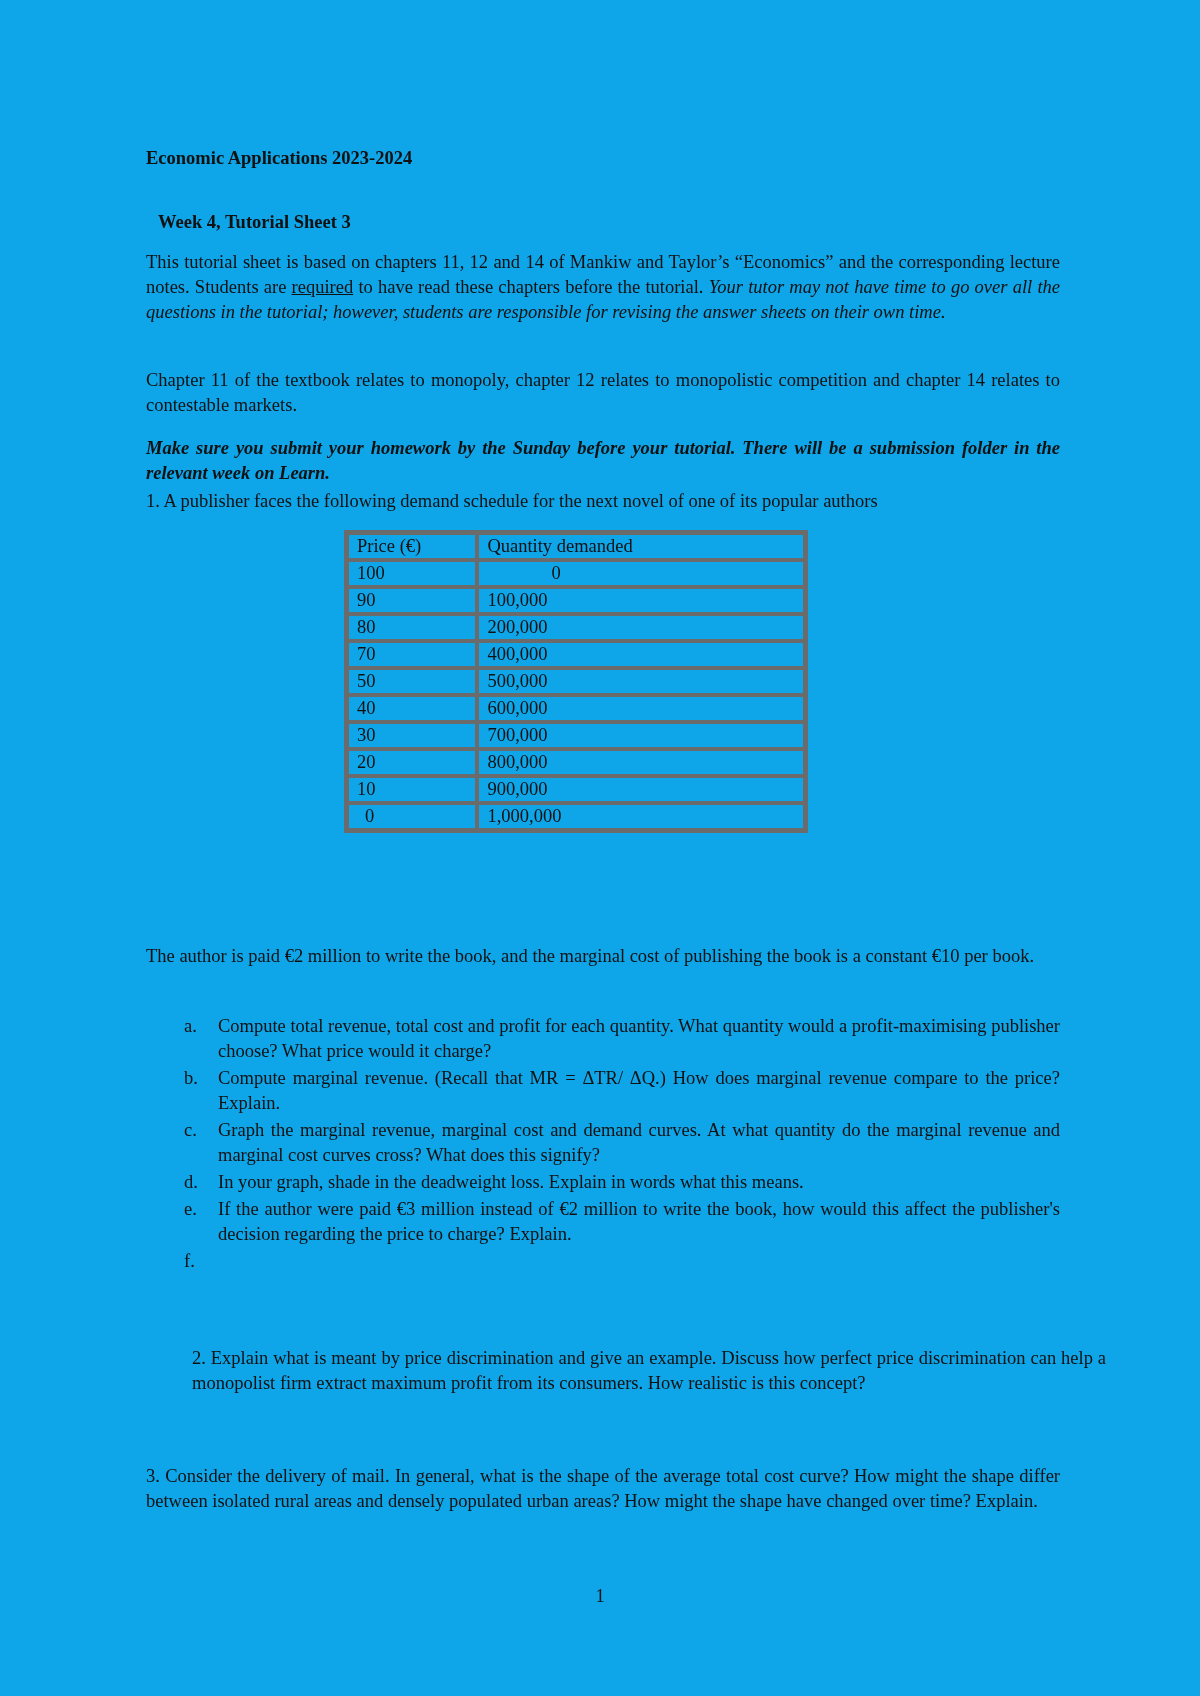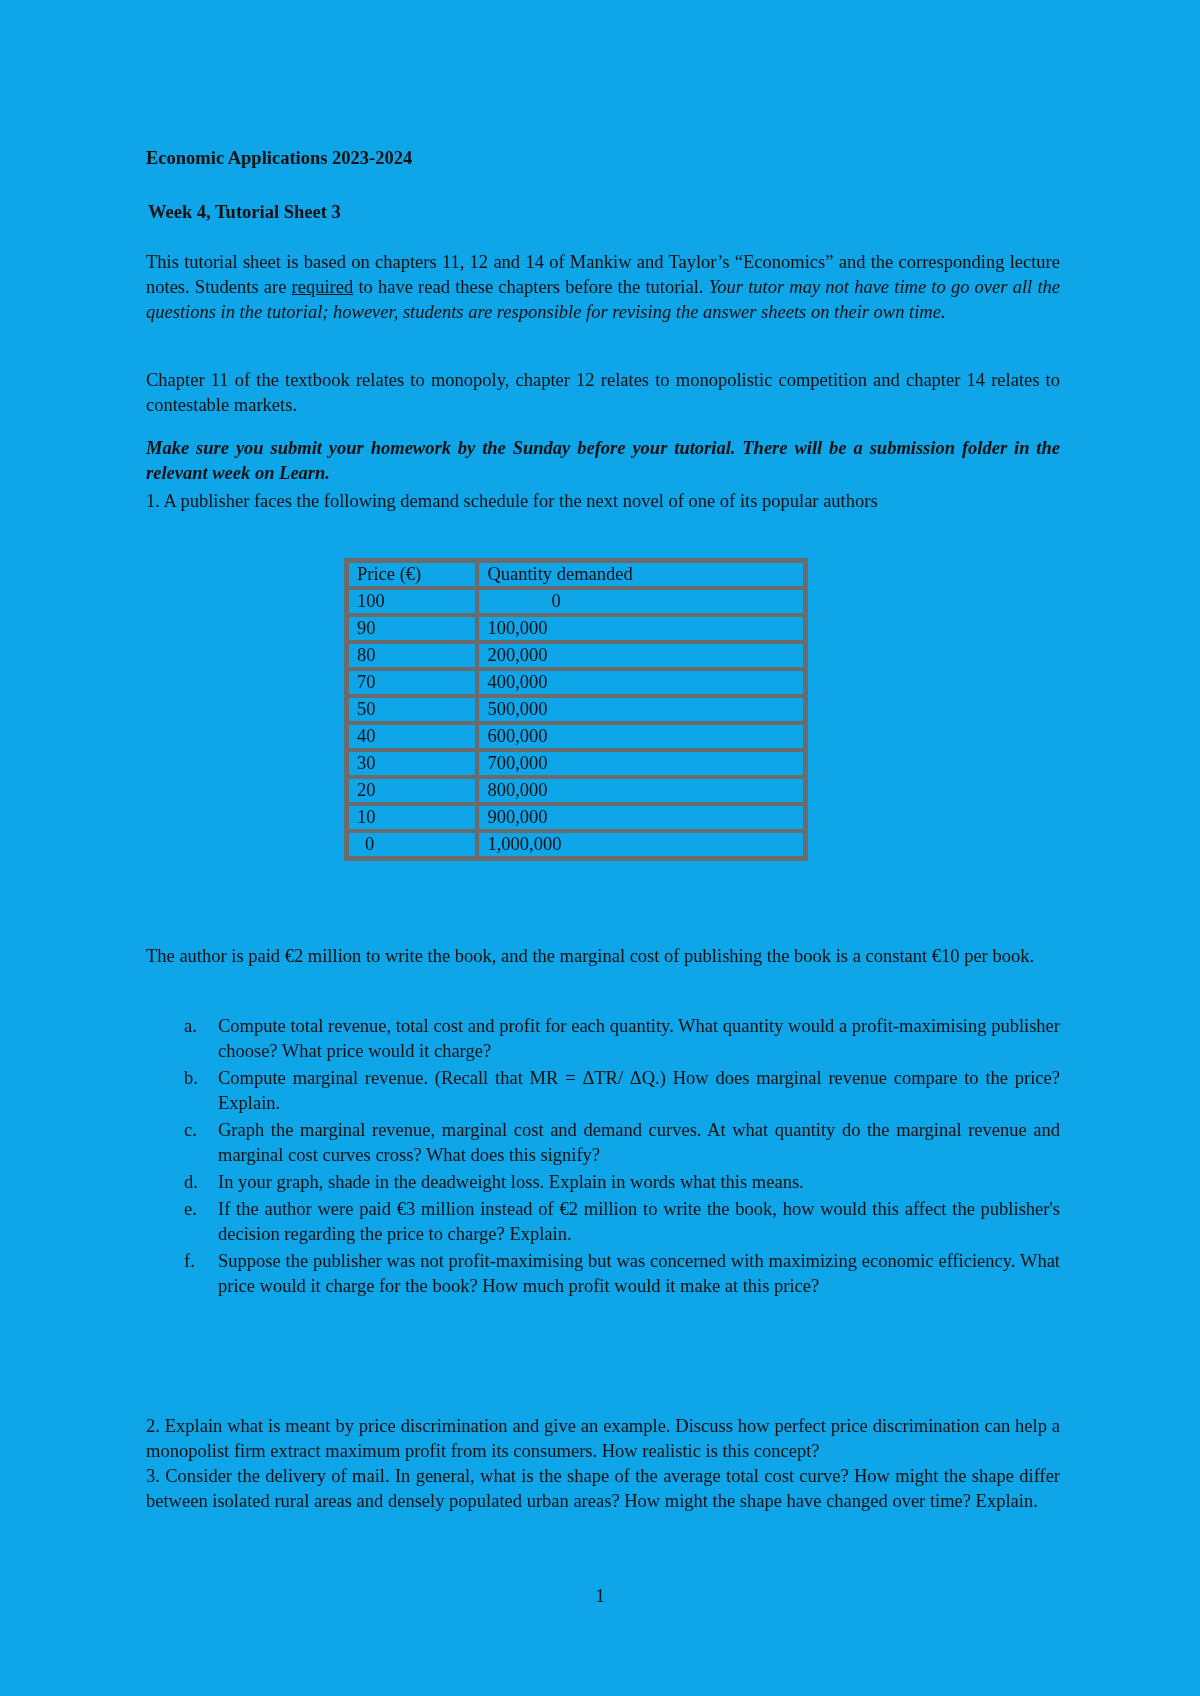--- a/index.html
+++ b/index.html
@@ -31,21 +31,21 @@
       font-size: 18.5px;
       line-height: 25px;
     }
     .title {
       font-weight: bold;
       margin: 0;
       height: 25px;
     }
     .subtitle {
       font-weight: bold;
-      margin: 2px;
+      margin: 12px;
       position: absolute;
       top: 52px;
     }
     .para {
       margin: 0;
       text-align: justify;
     }
     .abs { position: absolute; left: 0; width: 914px; font-family: Liberation Serif, serif; }
     .underline { text-decoration: underline; }
     .italic { font-style: italic; }
@@ -111,21 +111,21 @@
     <p class="subtitle">Week 4, Tutorial Sheet 3</p>
 
     <p class="para abs" style="top:104px;"><span>This tutorial sheet is based on chapters 11, 12 and 14 of Mankiw and Taylor’s “Economics” and the corresponding lecture notes.  Students are </span><span class="underline">required</span><span> to have read these chapters before the tutorial. </span><span class="italic">Your tutor may not have time to go over all the questions in the tutorial; however, students are responsible for revising the answer sheets on their own time.</span></p>
 
     <p class="para abs" style="top:222px;">Chapter 11 of the textbook relates to monopoly, chapter 12 relates to monopolistic competition and chapter 14 relates to contestable markets.</p>
 
     <p class="para abs bold-italic" style="top:290px;">Make sure you submit your homework by the Sunday before your tutorial. There will be a submission folder in the relevant week on Learn.</p>
 
     <p class="para abs" style="top:343px;">1. A publisher faces the following demand schedule for the next novel of one of its popular authors</p>
 
-    <table class="demand-table" style="top:384px; left:198px;margin-top:28px;">
+    <table class="demand-table" style="top:384px; left:198px;">
       <tbody>
         <tr>
           <td class="c1">Price (€)</td>
           <td class="c2">Quantity demanded</td>
         </tr>
         <tr>
           <td class="c1">100</td>
           <td class="c2 center-val">0</td>
         </tr>
         <tr>
@@ -185,23 +185,22 @@
       <li style="margin-bottom:2px;">
         <span class="marker">d.</span>
         <span>In your graph, shade in the deadweight loss. Explain in words what this means.</span>
       </li>
       <li style="margin-bottom:2px;">
         <span class="marker">e.</span>
         <span>If the author were paid €3 million instead of €2 million to write the book, how would this affect the publisher's decision regarding the price to charge? Explain.</span>
       </li>
       <li>
         <span class="marker">f.</span>
-        <span>Suppose the publisher was not profit-maximising but was concerned with maximizing economic efficiency. What price would it charge for the book? How much profit would it make at this price?</span>
       </li>
     </ul>
 
-    <p class="para abs" style="top:1268px;">2. Explain what is meant by price discrimination and give an example. Discuss how perfect price discrimination can help a monopolist firm extract maximum profit from its consumers. How realistic is this concept?</p>
+    <p class="para abs" style="top:1200px;margin-left:46px;">2. Explain what is meant by price discrimination and give an example. Discuss how perfect price discrimination can help a monopolist firm extract maximum profit from its consumers. How realistic is this concept?</p>
 
     <p class="para abs" style="top:1318px;">3. Consider the delivery of mail. In general, what is the shape of the average total cost curve? How might the shape differ between isolated rural areas and densely populated urban areas? How might the shape have changed over time? Explain.</p>
   </div>
 
   <div class="page-number">1</div>
 </div>
 
 </body></html>

